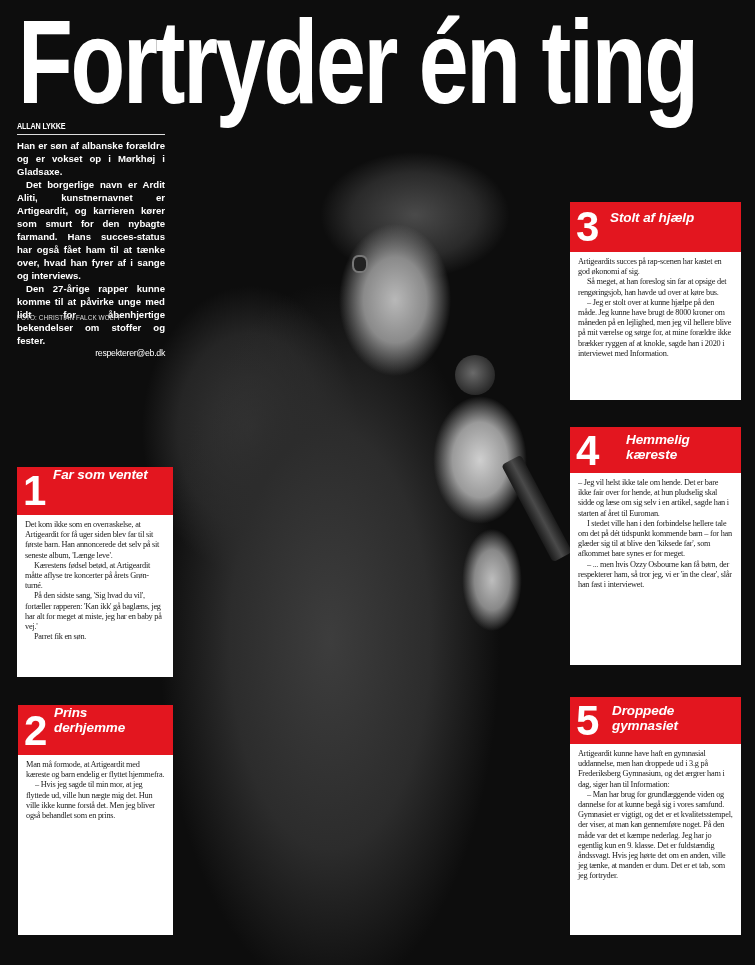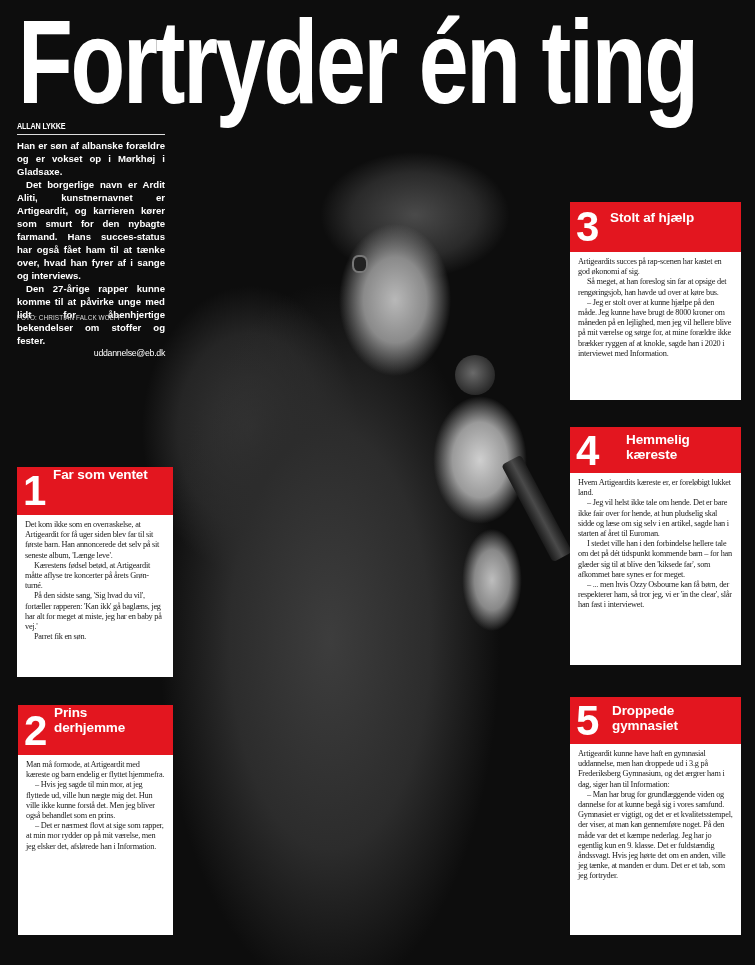--- a/index.html
+++ b/index.html
@@ -40,21 +40,21 @@
     .intro p + p { text-indent: 9px; }
     .intro .email { text-align: right; font-weight: 400; font-size: 8.8px; letter-spacing: -0.3px; }
     .photo-credit { position: absolute; left: 17px; top: 314px; color: #ddd;
       font-family: "Liberation Sans", sans-serif; font-size: 6.4px; letter-spacing: 0.1px; }
 
     .box { position: absolute; background: #ffffff; }
     .box-head { background: #e3161f; color: #fff; position: relative; }
     .box-num { position: absolute; left: 6px; color: #fff; font-family: "Liberation Sans", sans-serif;
       font-weight: 700; font-size: 42px; line-height: 42px; }
     .box-title { position: absolute; left: 36px; color: #fff; font-family: "Liberation Sans", sans-serif;
-      font-weight: 700; font-size: 13.5px; line-height: 15px; letter-spacing: -0.1px; }
+      font-weight: 700; font-size: 13.5px; line-height: 15px; letter-spacing: -0.1px; font-style: italic; }
     .box-body { padding: 5px 8px 6px 8px; color: #1a1a1a;
       font-family: Liberation Serif, serif; font-size: 8.3px; line-height: 10.2px; letter-spacing: -0.25px; }
     .box-body p + p { text-indent: 9px; }
 
     #box1 { left: 17px; top: 467px; width: 156px; height: 210px; }
     #box1 .box-head { height: 48px; }
     #box1 .box-num { top: 3px; }
     #box1 .box-title { top: 0; }
 
     #box2 { left: 18px; top: 705px; width: 155px; height: 230px; }
@@ -87,21 +87,21 @@
 
 <h1 class="headline">Fortryder én ting</h1>
 
 <div class="byline">ALLAN LYKKE</div>
 <div class="byline-rule"></div>
 
 <div class="intro">
   <p>Han er søn af albanske forældre og er vokset op i Mørkhøj i Gladsaxe.</p>
   <p>Det borgerlige navn er Ardit Aliti, kunstnernavnet er Artigeardit, og karrieren kører som smurt for den nybagte farmand. Hans succes-status har også fået ham til at tænke over, hvad han fyrer af i sange og interviews.</p>
   <p>Den 27-årige rapper kunne komme til at påvirke unge med lidt for åbenhjertige bekendelser om stoffer og fester.</p>
-  <p class="email">uddannelse@eb.dk</p>
+  <p class="email">respekterer@eb.dk</p>
 </div>
 
 <div class="photo-credit">FOTO: CHRISTIAN FALCK WOLFF</div>
 
 <div class="box" id="box1">
   <div class="box-head">
     <span class="box-num">1</span>
     <span class="box-title">Far som ventet</span>
   </div>
   <div class="box-body">
@@ -113,21 +113,20 @@
 </div>
 
 <div class="box" id="box2">
   <div class="box-head">
     <span class="box-num">2</span>
     <span class="box-title" style="width:100px;">Prins derhjemme</span>
   </div>
   <div class="box-body">
     <p>Man må formode, at Artigeardit med kæreste og barn endelig er flyttet hjemmefra.</p>
     <p>– Hvis jeg sagde til min mor, at jeg flyttede ud, ville hun nægte mig det. Hun ville ikke kunne forstå det. Men jeg bliver også behandlet som en prins.</p>
-    <p>– Det er nærmest flovt at sige som rapper, at min mor rydder op på mit værelse, men jeg elsker det, afslørede han i Information.</p>
   </div>
 </div>
 
 <div class="box" id="box3">
   <div class="box-head">
     <span class="box-num">3</span>
     <span class="box-title">Stolt af hjælp</span>
   </div>
   <div class="box-body">
     <p>Artigeardits succes på rap-scenen har kastet en god økonomi af sig.</p>
@@ -135,21 +134,20 @@
     <p>– Jeg er stolt over at kunne hjælpe på den måde. Jeg kunne have brugt de 8000 kroner om måneden på en lejlighed, men jeg vil hellere blive på mit værelse og sørge for, at mine forældre ikke brækker ryggen af at knokle, sagde han i 2020 i interviewet med Information.</p>
   </div>
 </div>
 
 <div class="box" id="box4">
   <div class="box-head">
     <span class="box-num">4</span>
     <span class="box-title" style="width:80px;">Hemmelig kæreste</span>
   </div>
   <div class="box-body">
-    <p>Hvem Artigeardits kæreste er, er foreløbigt lukket land.</p>
     <p>– Jeg vil helst ikke tale om hende. Det er bare ikke fair over for hende, at hun pludselig skal sidde og læse om sig selv i en artikel, sagde han i starten af året til Euroman.</p>
     <p>I stedet ville han i den forbindelse hellere tale om det på dét tidspunkt kommende barn – for han glæder sig til at blive den 'kiksede far', som afkommet bare synes er for meget.</p>
     <p>– ... men hvis Ozzy Osbourne kan få børn, der respekterer ham, så tror jeg, vi er 'in the clear', slår han fast i interviewet.</p>
   </div>
 </div>
 
 <div class="box" id="box5">
   <div class="box-head">
     <span class="box-num">5</span>
     <span class="box-title" style="width:90px;">Droppede gymnasiet</span>

